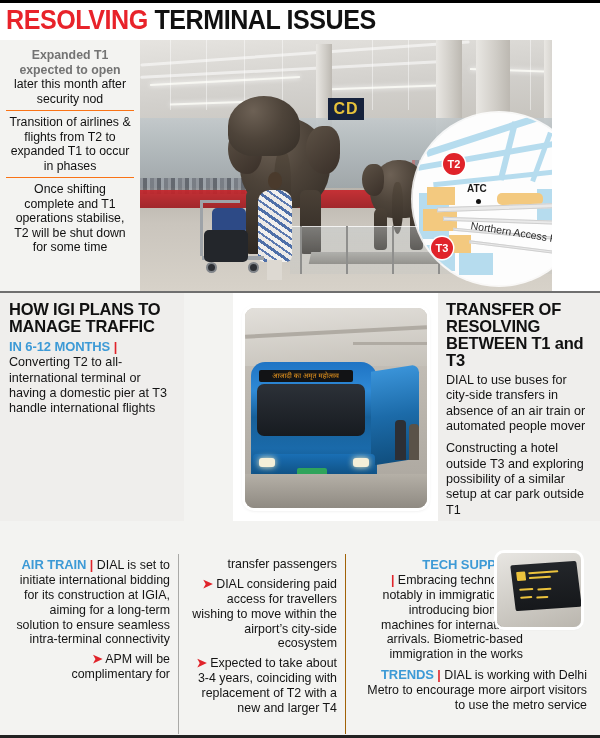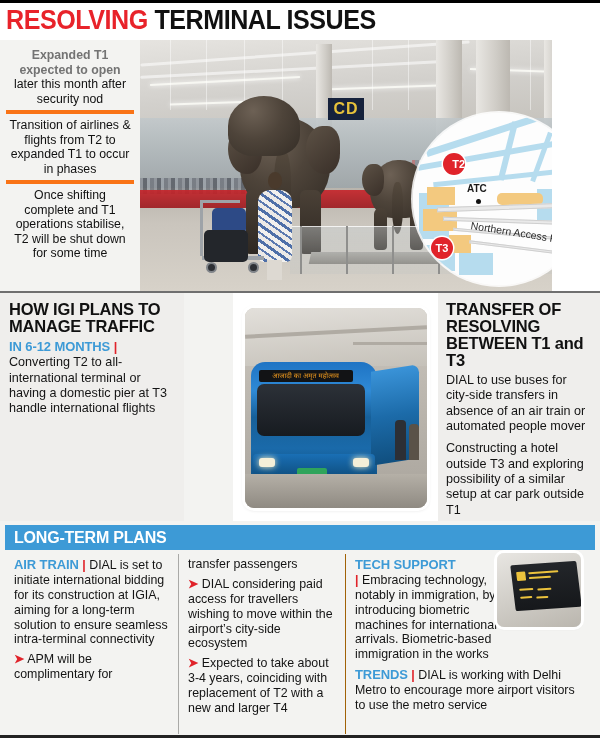--- a/index.html
+++ b/index.html
@@ -169,21 +169,21 @@
     position: absolute; font-size: 10.5px; color: #2b2b2b; white-space: nowrap;
     transform: rotate(9deg); transform-origin: left center;
   }
 
   
   .left-stack {
     position: absolute; left: 0; top: 40px; width: 140px; height: 251px;
     background: #f3f3f1; padding: 4px 6px 0 6px;
   }
   .lbox { text-align: center; padding: 4px 2px; }
-  .lbox + .lbox { border-top: 4px solid #f97316; text-align: center; }
+  .lbox + .lbox { border-top: 1px solid #f97316; text-align: center; }
   .lbox p { font-size: 12.3px; line-height: 1.18; color: #111; }
   .lbox .hl { color: #737373; font-weight: bold; }
 
   
   .mid-section {
     position: absolute; left: 0; top: 291px; width: 600px; height: 230px;
     border-top: 2px solid #6f6f6f;
     background: #f3f3f1;
   }
   .mid-left {
@@ -270,20 +270,21 @@
     position: absolute; left: 5px; top: 4px; width: 590px; height: 25px;
     background: #3d9ad6;
   }
   .ltp-banner span {
     position: absolute; left: 9px; top: 4px;
     font-size: 16px; font-weight: bold; color: #fff; letter-spacing: -0.2px;
   }
   .cols {
     position: absolute; left: 5px; top: 33px; width: 590px; height: 180px;
     display: flex;
+    text-align: right;
   }
   .col { padding: 3px 8px 0 9px; font-size: 12.4px; line-height: 1.2; color: #141414; }
   .col1 { width: 173px; }
   .col2 { width: 167px; border-left: 1px solid #a9a9a7; }
   .col3 { width: 250px; border-left: 1px solid #a16207; position: relative; }
   .arrow { color: #e0232a; font-weight: bold; }
   .col p { margin-bottom: 5px; }
 
   .sign-photo {
     position: absolute; right: 14px; top: -1px; width: 84px; height: 74px;
@@ -416,21 +417,21 @@
         <div class="mapyellow" style="left:14px;top:74px;width:28px;height:18px;"></div>
         <div class="mapyellow" style="left:10px;top:96px;width:34px;height:22px;"></div>
         <div class="mapyellow" style="left:36px;top:122px;width:22px;height:18px;"></div>
         <div class="mapyellow" style="left:84px;top:80px;width:46px;height:12px;border-radius:5px;"></div>
 
         <div class="maproad" style="left:24px;top:92px;width:130px;height:5px;transform:rotate(-2deg);"></div>
         <div class="maproad" style="left:30px;top:106px;width:128px;height:4px;transform:rotate(2deg);"></div>
         <div class="maproad" style="left:40px;top:120px;width:120px;height:3px;transform:rotate(5deg);"></div>
         <div class="maproad" style="left:56px;top:134px;width:110px;height:3px;transform:rotate(7deg);"></div>
 
-        <div class="map-marker" style="left:30px;top:40px;text-align:right;">T2</div>
+        <div class="map-marker" style="left:30px;top:40px;">T2</div>
         <div class="map-marker" style="left:147px;top:46px;">T1</div>
         <div class="map-marker" style="left:18px;top:124px;">T3</div>
 
         <div class="map-atc" style="left:54px;top:70px;">ATC</div>
         <div class="map-atc-dot" style="left:63px;top:86px;"></div>
         <div class="map-road-label" style="left:58px;top:106px;">Northern Access Road</div>
       </div>
     </div>
 
     <div class="left-stack" style="top:0;">
@@ -482,23 +483,20 @@
         <span>TRANSFER OF</span><br>
         <span>RESOLVING</span><br>
         <span>BETWEEN T1 and T3</span>
       </div>
       <div class="body-txt">DIAL to use buses for city-side transfers in absence of an air train or automated people mover</div>
       <div class="body-txt">Constructing a hotel outside T3 and exploring possibility of a similar setup at car park outside T1</div>
     </div>
   </div>
 
   <div class="bottom-section">
-    <div class="ltp-banner">
-      <span>LONG-TERM PLANS</span>
-    </div>
 
     <div class="cols">
 
       <div class="col col1">
         <p>
           <span class="kicker">AIR TRAIN</span>
           <span class="pipe">|</span><span> DIAL is set to initiate international bidding for its construction at IGIA, aiming for a long-term solution to ensure seamless intra-terminal connectivity</span>
         </p>
         <p>
           <span class="arrow">➤</span><span> APM will be complimentary for</span>

